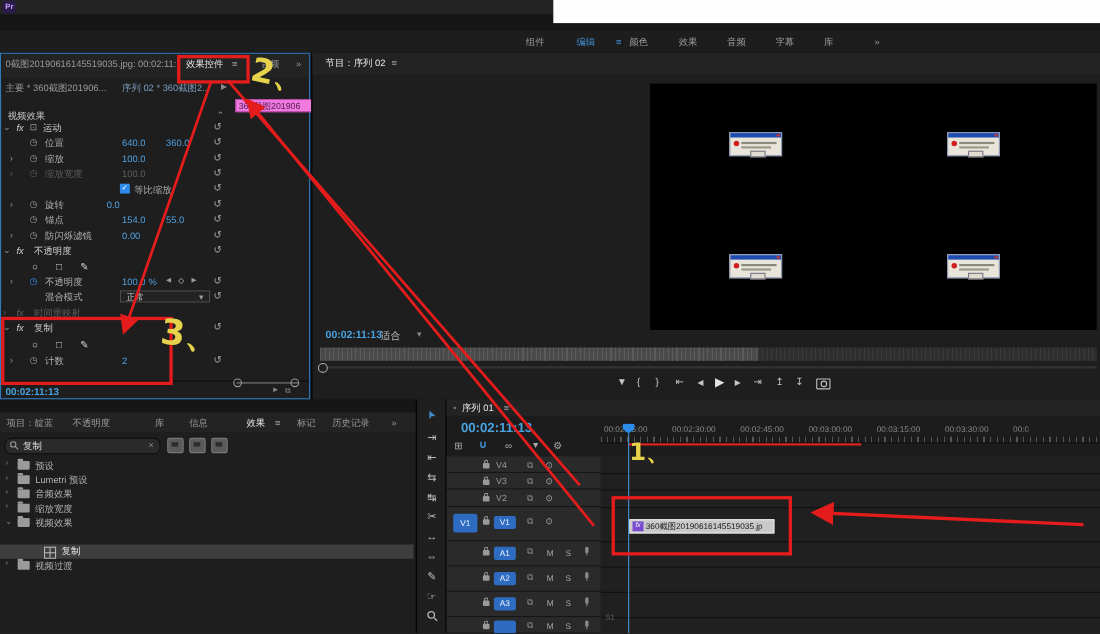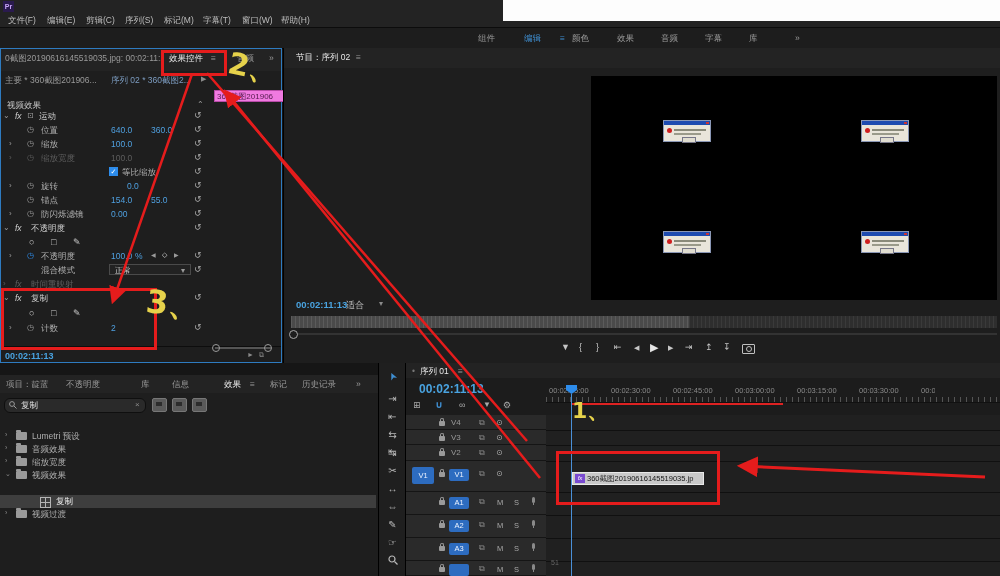--- a/index.html
+++ b/index.html
@@ -106,30 +106,20 @@
 </style>
 </head>
 <body>
 
 <div id="app">
 
   <div class="abs titlebar">
     <div class="abs pr-icon">Pr</div>
   </div>
 
-  <div class="abs menubar">
-    <span style="left:8px">文件(F)</span>
-    <span style="left:47px">编辑(E)</span>
-    <span style="left:86px">剪辑(C)</span>
-    <span style="left:125px">序列(S)</span>
-    <span style="left:164px">标记(M)</span>
-    <span style="left:203px">字幕(T)</span>
-    <span style="left:242px">窗口(W)</span>
-    <span style="left:281px">帮助(H)</span>
-  </div>
   <div class="abs white-block"></div>
 
   <div class="abs wsbar">
     <span style="left:478px">组件</span>
     <span style="left:524px" class="ws-active">编辑</span>
     <span style="left:560px" class="ws-active">≡</span>
     <span style="left:572px">颜色</span>
     <span style="left:617px">效果</span>
     <span style="left:661px">音频</span>
     <span style="left:705px">字幕</span>
@@ -187,21 +177,21 @@
     </div>
     <div class="row" style="top:117px">
       <span class="chk">✓</span>
       <span class="lbl" style="left:121px">等比缩放</span>
       <span class="rst">↺</span>
     </div>
     <div class="row" style="top:131px">
       <span class="ico" style="left:8px">›</span>
       <span class="ico" style="left:26px">◷</span>
       <span class="lbl" style="left:40px">旋转</span>
-      <span class="val" style="left:126px">0.0</span>
+      <span class="val" style="left:96px">0.0</span>
       <span class="rst">↺</span>
     </div>
     <div class="row" style="top:145px">
       <span class="ico" style="left:26px">◷</span>
       <span class="lbl" style="left:40px">锚点</span>
       <span class="val" style="left:110px">154.0</span>
       <span class="val" style="left:150px">55.0</span>
       <span class="rst">↺</span>
     </div>
     <div class="row" style="top:159px">
@@ -361,20 +351,25 @@
         <circle cx="3" cy="3" r="2.4" fill="none" stroke="#9a9a9a" stroke-width="1"></circle>
         <line x1="5" y1="5" x2="7.5" y2="7.5" stroke="#9a9a9a" stroke-width="1"></line>
       </svg>
       <span class="abs" style="left:16px;top:1px;font-size:8.5px;color:#e0e0e0">复制</span>
       <span class="abs" style="left:130px;top:1px;font-size:8px;color:#8a8a8a">×</span>
     </div>
     <div class="badge" style="left:152px"></div>
     <div class="badge" style="left:172px"></div>
     <div class="badge" style="left:192px"></div>
 
+    <div class="trow" style="top:42px">
+      <span class="chev" style="left:5px">›</span>
+      <span class="folder" style="left:16px"></span>
+      <span class="abs nw" style="left:32px;top:1px">预设</span>
+    </div>
     <div class="trow" style="top:68px">
       <span class="chev" style="left:5px">›</span>
       <span class="folder" style="left:16px"></span>
       <span class="abs nw" style="left:32px;top:1px">音频效果</span>
     </div>
     <div class="trow" style="top:55px">
       <span class="chev" style="left:5px">›</span>
       <span class="folder" style="left:16px"></span>
       <span class="abs nw" style="left:32px;top:1px">Lumetri 预设</span>
     </div>

